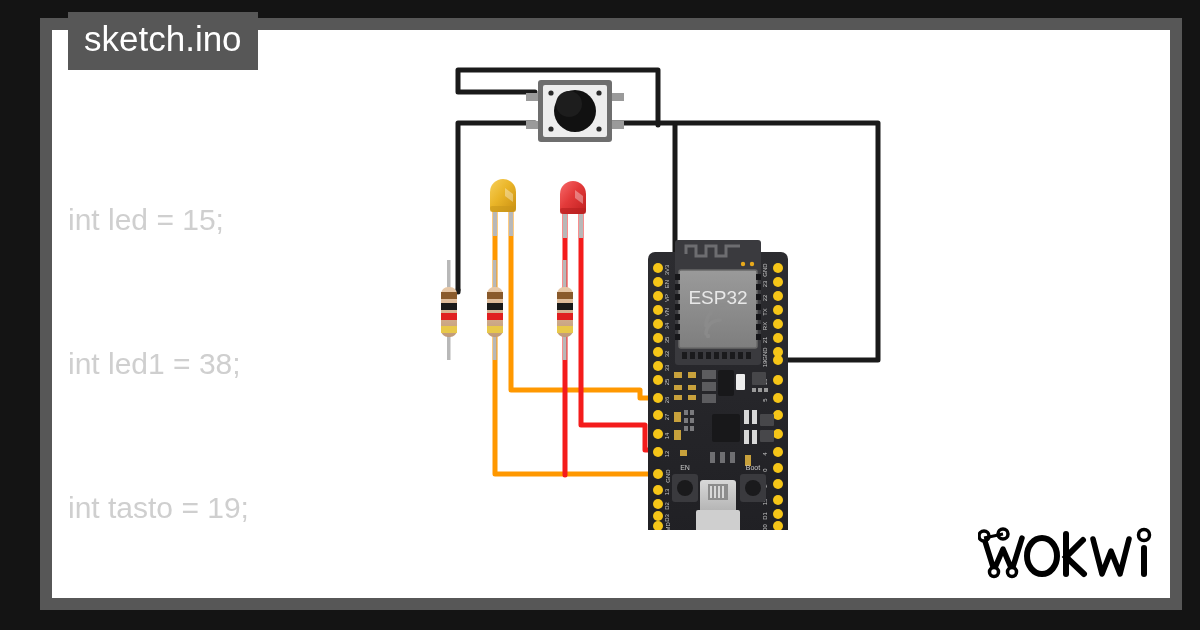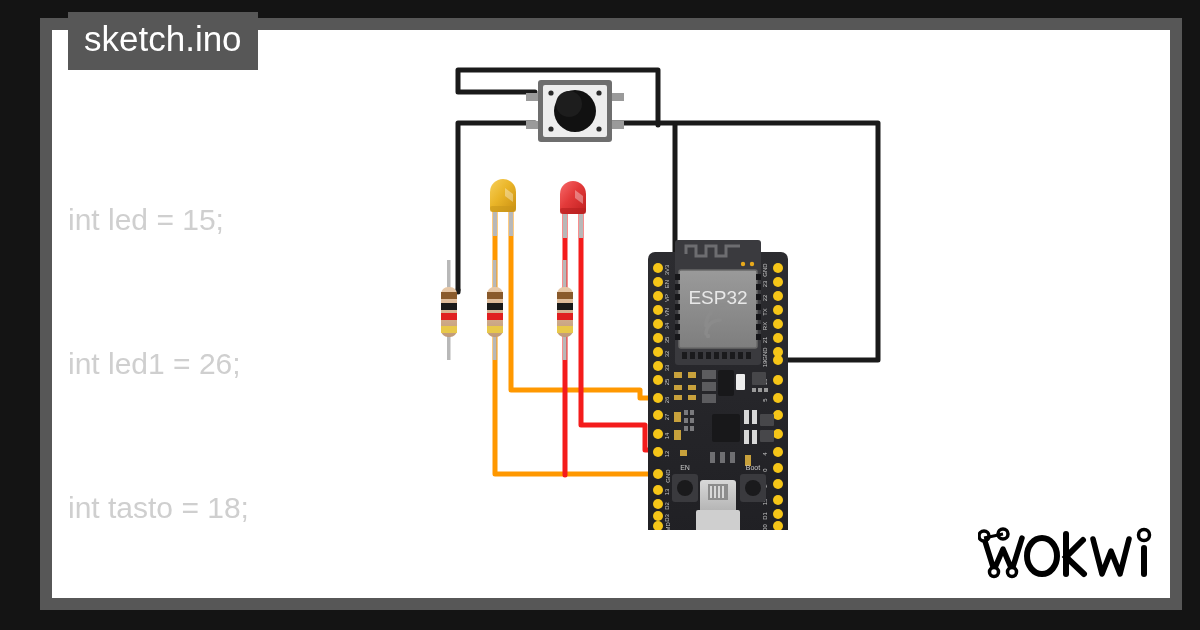--- a/index.html
+++ b/index.html
@@ -78,22 +78,22 @@
   <div id="card-frame"></div>
 
   <div id="card-white"></div>
 
   <div id="sketch-tab">
     <span>sketch.ino</span>
   </div>
 
   <div id="code">
     <div class="code-line">int led = 15;</div>
-    <div class="code-line">int led1 = 26;</div>
-    <div class="code-line">int tasto = 18;</div>
+    <div class="code-line">int led1 = 38;</div>
+    <div class="code-line">int tasto = 19;</div>
     <div class="code-line">int in;</div>
     
     
     
     
     
     
     
   </div>
 

